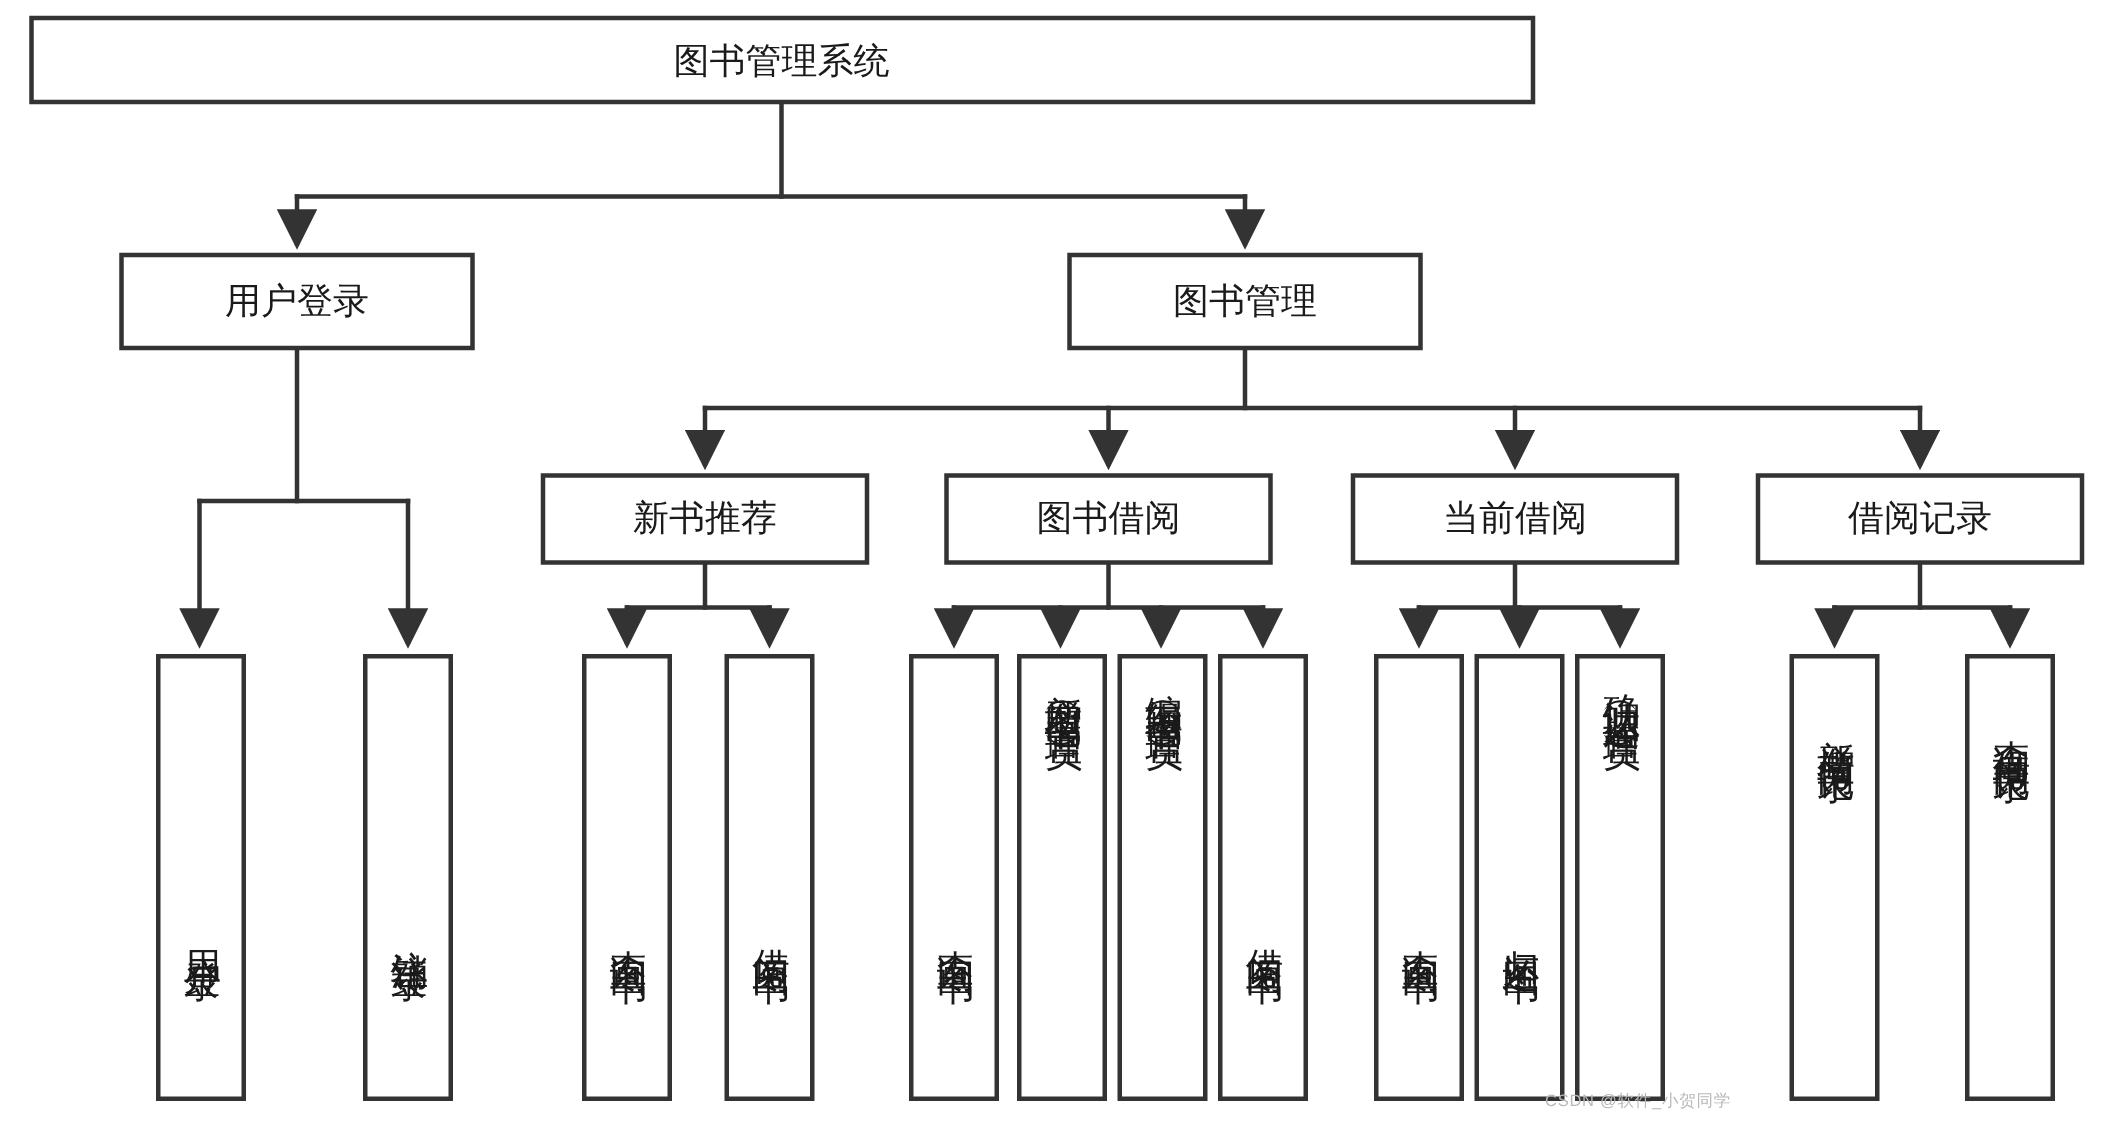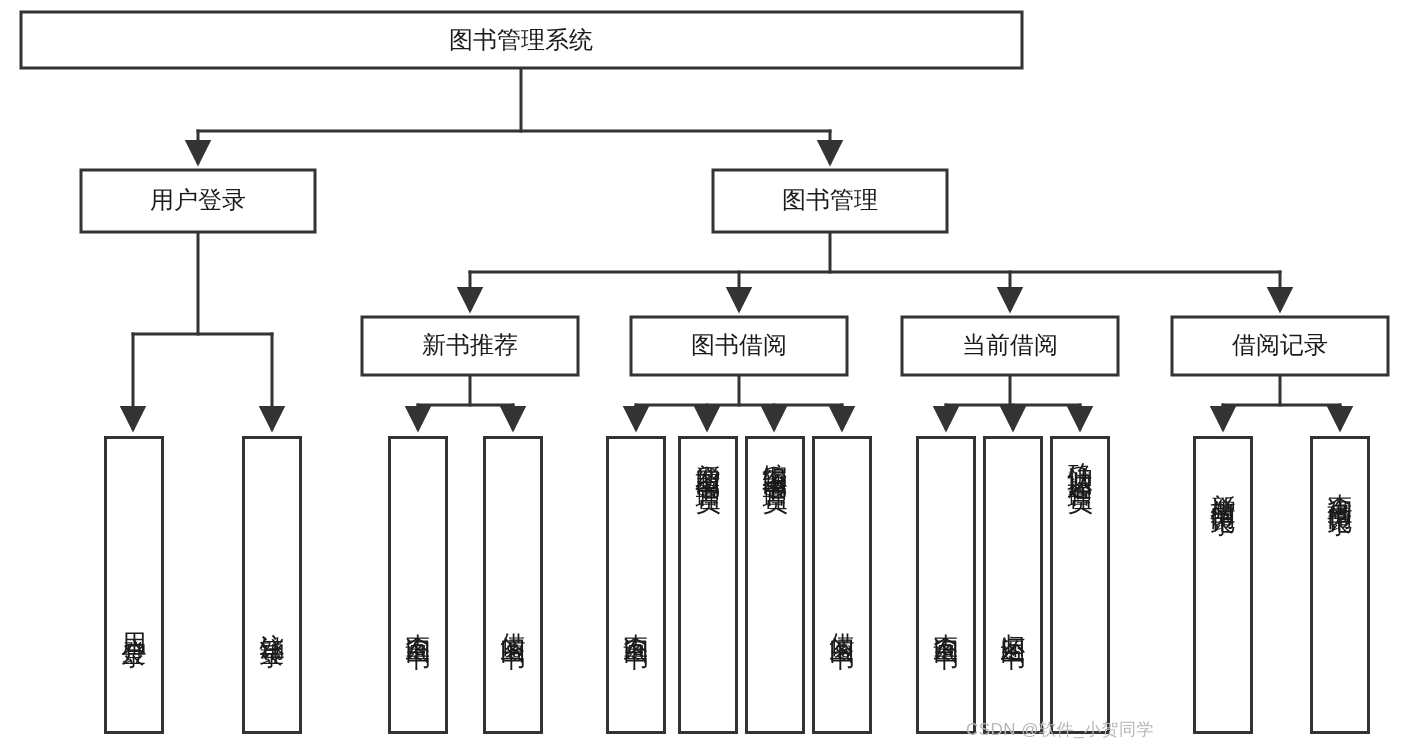--- a/index.html
+++ b/index.html
@@ -45,21 +45,21 @@
     font-size: 24px;
     fill: #1a1a1a;
     text-anchor: middle;
     dominant-baseline: middle;
   }
   .watermark {
     position: absolute;
     right: 10px;
     bottom: 6px;
     font-family: "Liberation Sans", "DejaVu Sans", sans-serif;
-    font-size: 17px;
+    font-size: 11px;
     color: #b8b8b8;
     white-space: nowrap;
     letter-spacing: 0.5px;
   }
   
   .leaf-box {
     position: absolute;
     box-sizing: border-box;
     background: #ffffff;
     border: 3px solid #333333;

